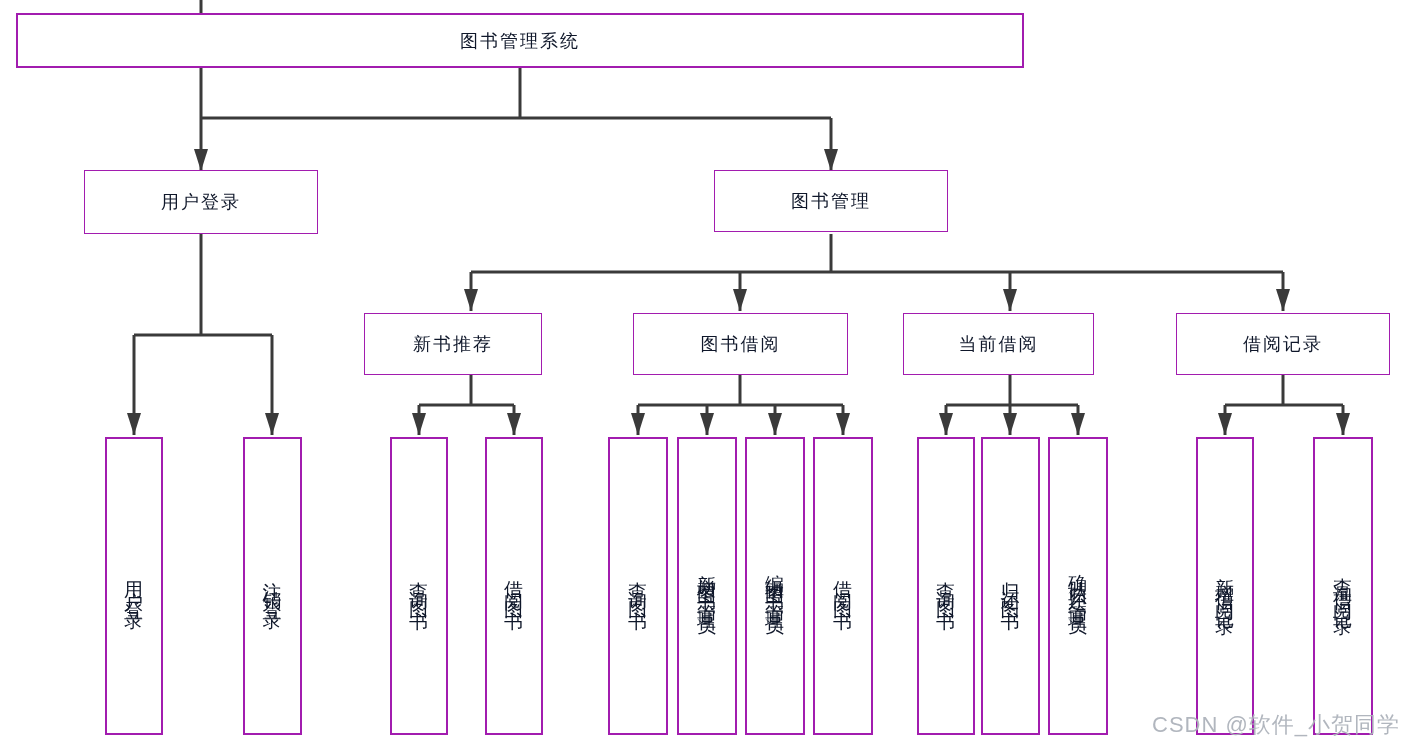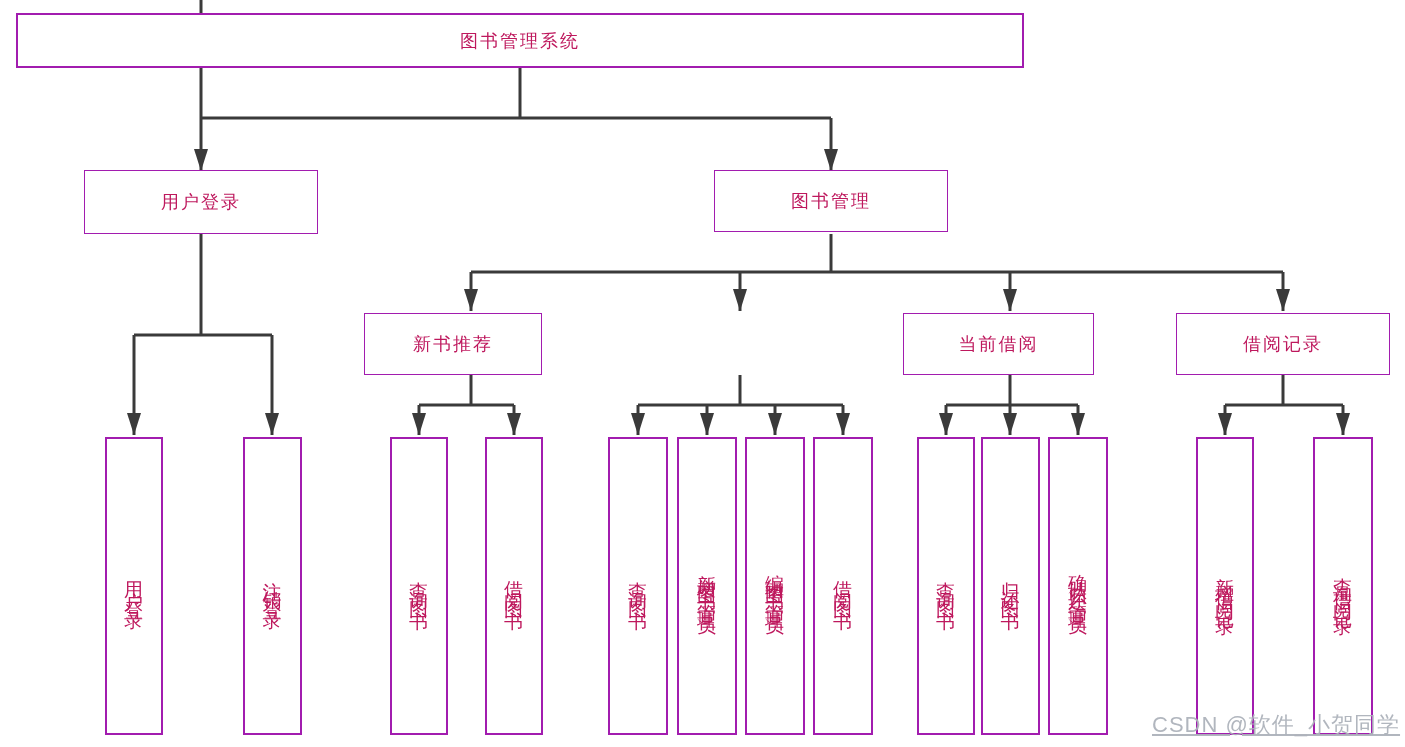--- a/index.html
+++ b/index.html
@@ -12,21 +12,21 @@
   }
   .wires{position:absolute;left:0;top:0;width:1405px;height:747px;}
   .wires path{stroke:#3a3a3a;stroke-width:3;fill:none;}
   .wires polygon{fill:#3a3a3a;stroke:none;}
   .box{
     position:absolute;
     background:#ffffff;
     border:1px solid #a21caf;
     box-sizing:border-box;
     display:flex;align-items:center;justify-content:center;
-    color:#be185d;
+    color:#0f172a;
     font-size:18px;
     letter-spacing:2px;
     z-index:2;
   }
   .leaf{
     border-width:2px;
     font-size:19px;
     letter-spacing:0;
   }
   .leaf .vtext{
@@ -38,21 +38,20 @@
   }
   .watermark{
     position:absolute;
     left:1152px;top:710px;
     width:248px;
     font-size:22px;
     letter-spacing:1px;
     color:rgba(173,178,186,0.95);
     z-index:5;
     white-space:nowrap;
-    text-decoration:underline;
   }
 </style>
 </head>
 <body>
 
 <div class="canvas">
 
   <svg class="wires" viewBox="0 0 1405 747" xmlns="http://www.w3.org/2000/svg">
 
     <path d="M520,68 V118"></path>
@@ -122,20 +121,23 @@
   <div class="box" style="left:84px;top:170px;width:234px;height:64px;">
     <span>用户登录</span>
   </div>
   <div class="box" style="left:714px;top:170px;width:234px;height:62px;">
     <span>图书管理</span>
   </div>
 
   <div class="box" style="left:364px;top:313px;width:178px;height:62px;">
     <span>新书推荐</span>
   </div>
+  <div class="box" style="left:633px;top:313px;width:215px;height:62px;">
+    <span>图书借阅</span>
+  </div>
   <div class="box" style="left:903px;top:313px;width:191px;height:62px;">
     <span>当前借阅</span>
   </div>
   <div class="box" style="left:1176px;top:313px;width:214px;height:62px;">
     <span>借阅记录</span>
   </div>
 
   <div class="box leaf" style="left:105px;top:437px;width:58px;height:298px;">
     <span class="vtext">用户登录</span>
   </div>

